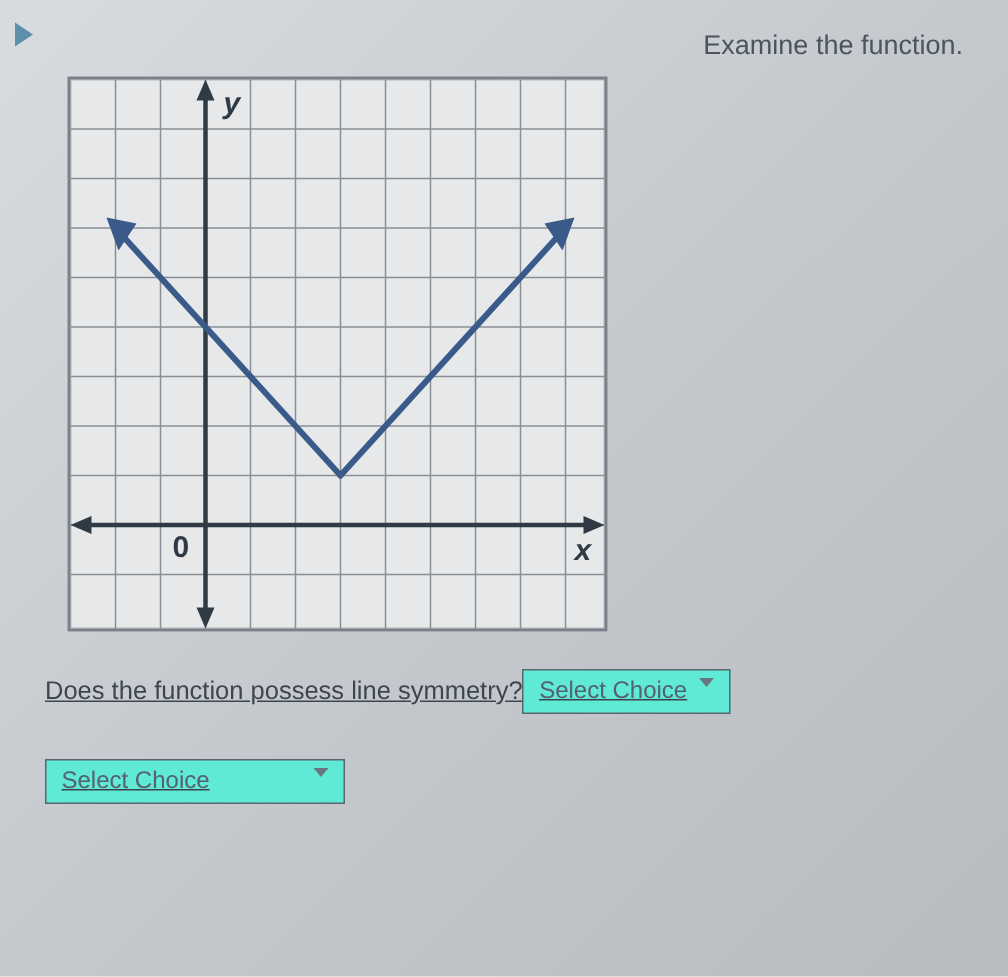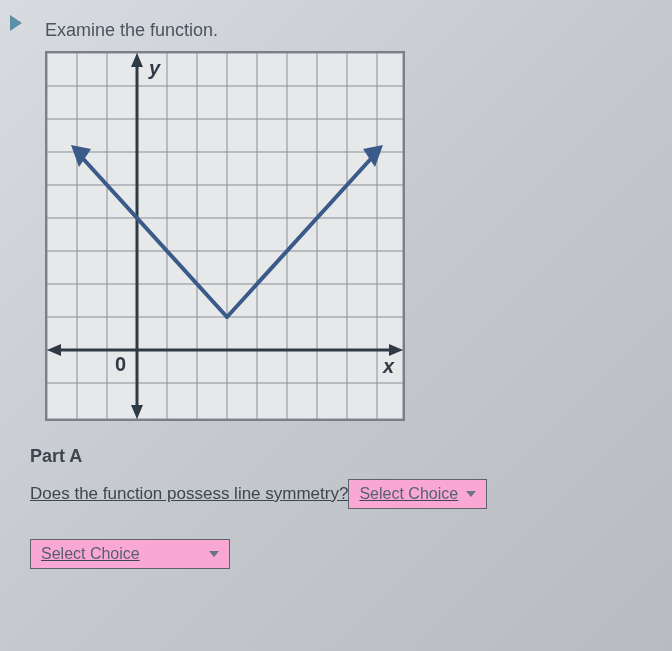--- a/index.html
+++ b/index.html
@@ -20,20 +20,21 @@
       width: 0; height: 0;
       border-left: 12px solid #5e8fa8;
       border-top: 8px solid transparent;
       border-bottom: 8px solid transparent;
     }
     .header-text {
       font-size: 18px;
       color: #4a5560;
       margin-left: 15px;
       margin-bottom: 10px;
+      text-align: right;
     }
     .graph-container {
       width: 360px;
       height: 370px;
       background: #e6e8ea;
       border: 2px solid #7a8088;
       margin-left: 15px;
       margin-bottom: 25px;
       position: relative;
     }
@@ -49,23 +50,23 @@
       color: #3d4650;
       margin-bottom: 30px;
       display: flex;
       align-items: center;
       flex-wrap: wrap;
       gap: 0;
       text-decoration: underline;
     }
     .select-box {
       display: inline-flex;
-      align-items: center;
+      align-items: flex-start;
       border: 1.5px solid #5a6570;
-      background: #f9a8d4;
+      background: #5eead4;
       padding: 5px 10px;
       font-size: 16px;
       color: #556070;
       cursor: pointer;
       gap: 8px;
     }
     .select-box-wide { min-width: 200px; justify-content: space-between; }
     .chev {
       width: 0; height: 0;
       border-left: 5px solid transparent;
@@ -132,21 +133,20 @@
     <polygon points="24,92 44,96 32,114" fill="#3a5a8a"></polygon>
     <polygon points="336,92 316,96 328,114" fill="#3a5a8a"></polygon>
 
     <text x="102" y="22" font-family="Arial" font-weight="bold" font-style="italic" font-size="20" fill="#2f3a45">y</text>
     <text x="336" y="320" font-family="Arial" font-weight="bold" font-style="italic" font-size="20" fill="#2f3a45">x</text>
     <text x="68" y="318" font-family="Arial" font-weight="bold" font-size="20" fill="#2f3a45">0</text>
   </svg>
 </div>
 
 <div class="parts">
-  <div class="part-label">Part A</div>
   <div class="part-question">
     <span>Does the function possess line symmetry?</span>
     <span class="select-box">
       <span>Select Choice</span>
       <span class="chev"></span>
     </span>
   </div>
 
   <div class="part-question">
     <span class="select-box select-box-wide">

